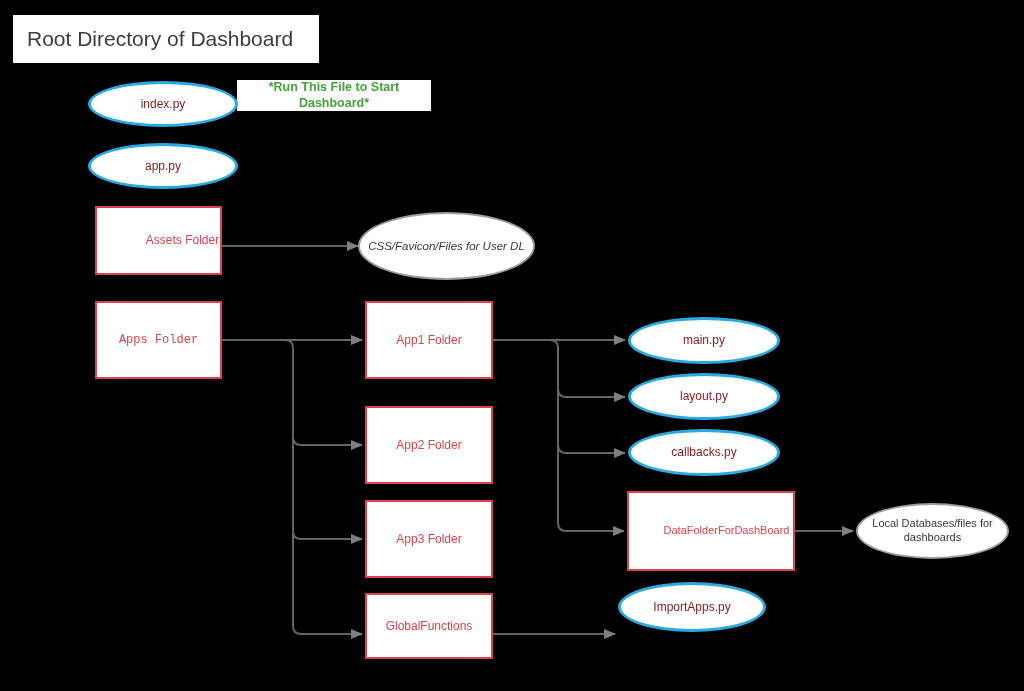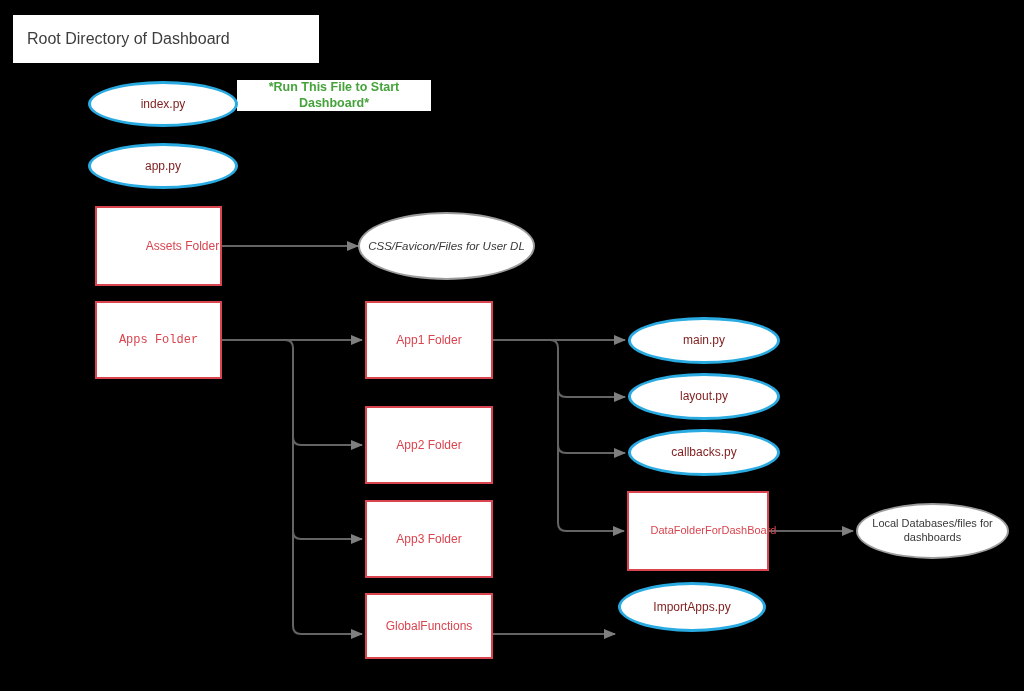--- a/index.html
+++ b/index.html
@@ -18,21 +18,21 @@
     align-items: center;
     justify-content: center;
     text-align: center;
     box-sizing: border-box;
     background: #ffffff;
     line-height: 1.25;
   }
   .title-box {
     left: 13px; top: 15px; width: 306px; height: 48px;
     color: #3d3d3d;
-    font-size: 16px;
+    font-size: 21px;
     justify-content: flex-start;
     padding-left: 14px;
   }
   .note-box {
     left: 237px; top: 80px; width: 194px; height: 31px;
     color: #46a33c;
     font-size: 12.5px;
     font-weight: bold;
   }
   .ellipse-blue {
@@ -80,39 +80,39 @@
   </svg>
 
   <div class="node title-box">Root Directory of Dashboard</div>
 
   <div class="node note-box">*Run This File to Start Dashboard*</div>
 
   <div class="node ellipse-blue" style="left:88px; top:81px; width:150px; height:46px;">index.py</div>
 
   <div class="node ellipse-blue" style="left:88px; top:143px; width:150px; height:46px;">app.py</div>
 
-  <div class="node rect-red" style="left:95px; top:206px; width:127px; height:80px;padding-left:48px;">Assets Folder</div>
+  <div class="node rect-red" style="left:95px; top:206px; width:127px; height:69px;padding-left:48px;">Assets Folder</div>
 
   <div class="node ellipse-gray" style="left:358px; top:212px; width:177px; height:68px; font-size:11.5px;font-style:italic;">CSS/Favicon/Files for User DL</div>
 
   <div class="node rect-red" style="left:95px; top:301px; width:127px; height:78px;font-family:Liberation Mono, monospace;">Apps Folder</div>
 
   <div class="node rect-red" style="left:365px; top:301px; width:128px; height:78px;">App1 Folder</div>
 
   <div class="node rect-red" style="left:365px; top:406px; width:128px; height:78px;">App2 Folder</div>
 
   <div class="node rect-red" style="left:365px; top:500px; width:128px; height:78px;">App3 Folder</div>
 
   <div class="node rect-red" style="left:365px; top:593px; width:128px; height:66px;">GlobalFunctions</div>
 
   <div class="node ellipse-blue" style="left:628px; top:317px; width:152px; height:47px;text-align:right;">main.py</div>
 
   <div class="node ellipse-blue" style="left:628px; top:373px; width:152px; height:47px;">layout.py</div>
 
   <div class="node ellipse-blue" style="left:628px; top:429px; width:152px; height:47px;">callbacks.py</div>
 
-  <div class="node rect-red" style="left:627px; top:491px; width:142px; height:80px; font-size:11px;padding-left:31px;">DataFolderForDashBoard</div>
+  <div class="node rect-red" style="left:627px; top:491px; width:168px; height:80px; font-size:11px;padding-left:31px;">DataFolderForDashBoard</div>
 
   <div class="node ellipse-gray" style="left:856px; top:503px; width:153px; height:56px; padding:0 14px;">Local Databases/files for dashboards</div>
 
   <div class="node ellipse-blue" style="left:618px; top:582px; width:148px; height:50px;">ImportApps.py</div>
 
 </div>
 
 </body></html>

